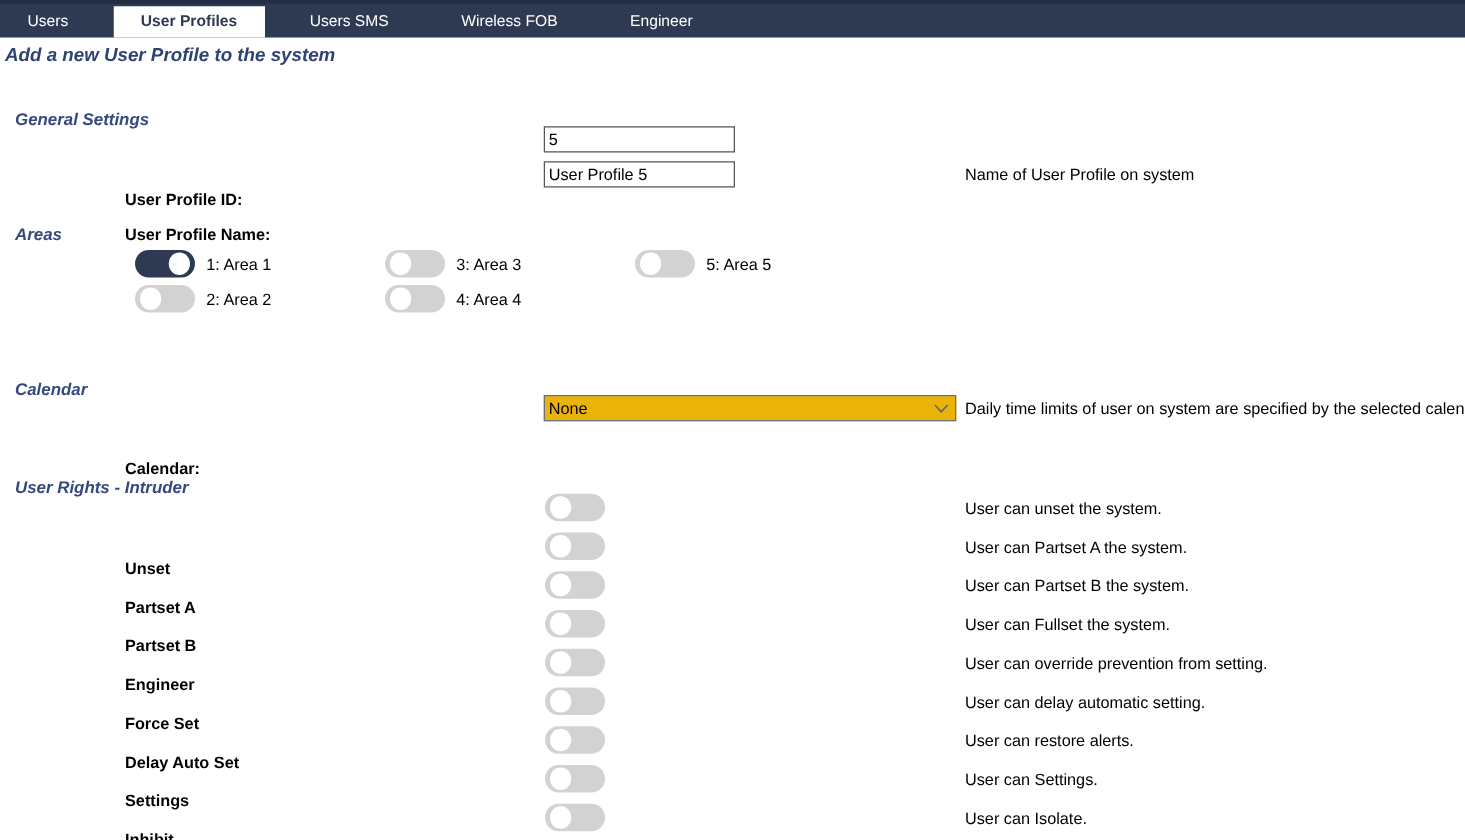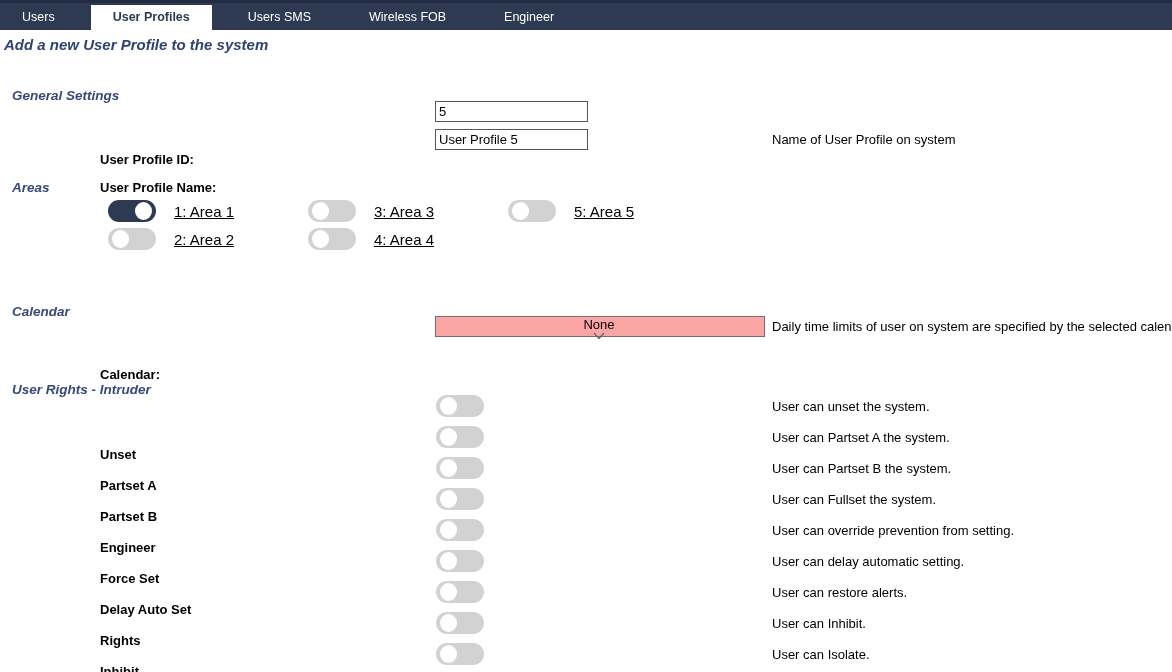--- a/index.html
+++ b/index.html
@@ -56,32 +56,31 @@
     content: ''; position: absolute; top: 2px; left: 4px;
     width: 17px; height: 18px; border-radius: 50%; background: #ffffff;
   }
   .toggle.on { background: #2d3a52; }
   .toggle.on::after { left: 27px; }
 
   .area-item {
     position: absolute; display: flex; align-items: center; height: 22px;
   }
   .area-item .area-label {
-    margin-left: 18px; font-size: 15px; color: #000000; white-space: nowrap; text-decoration: underline;
+    margin-left: 9px; font-size: 13px; color: #000000; white-space: nowrap;
   }
 
   .rights-toggle { position: absolute; left: 436px; }
 
   
   .select-box {
     position: absolute; left: 435px; top: 316px; width: 330px; height: 21px;
-    border: 1px solid #707070; background: #fca5a5; cursor: pointer;
+    border: 1px solid #707070; background: #eab308; cursor: pointer;
     display: flex; align-items: center; justify-content: space-between;
     padding: 0 5px 0 3px;
-    flex-direction: column;
   }
   .select-box .select-value { font-size: 13px; color: #000000; }
   .select-box svg { display: block; }
 </style>
 </head>
 <body>
 
 <div class="tabbar">
   <div class="tab">Users</div>
   <div class="tab active">User Profiles</div>
@@ -155,23 +154,23 @@
 <div class="hint-text" style="top:492px">User can Fullset the system.</div>
 
 <div class="field-label" style="top:523px">Force Set</div>
 <span class="toggle rights-toggle" style="top:519px"></span>
 <div class="hint-text" style="top:523px">User can override prevention from setting.</div>
 
 <div class="field-label" style="top:554px">Delay Auto Set</div>
 <span class="toggle rights-toggle" style="top:550px"></span>
 <div class="hint-text" style="top:554px">User can delay automatic setting.</div>
 
-<div class="field-label" style="top:585px">Rights</div>
+<div class="field-label" style="top:585px">Settings</div>
 <span class="toggle rights-toggle" style="top:581px"></span>
 <div class="hint-text" style="top:585px">User can restore alerts.</div>
 
 <div class="field-label" style="top:616px">Inhibit</div>
 <span class="toggle rights-toggle" style="top:612px"></span>
-<div class="hint-text" style="top:616px">User can Inhibit.</div>
+<div class="hint-text" style="top:616px">User can Settings.</div>
 
 <div class="field-label" style="top:647px">Isolate</div>
 <span class="toggle rights-toggle" style="top:643px"></span>
 <div class="hint-text" style="top:647px">User can Isolate.</div>
 
 </body></html>

